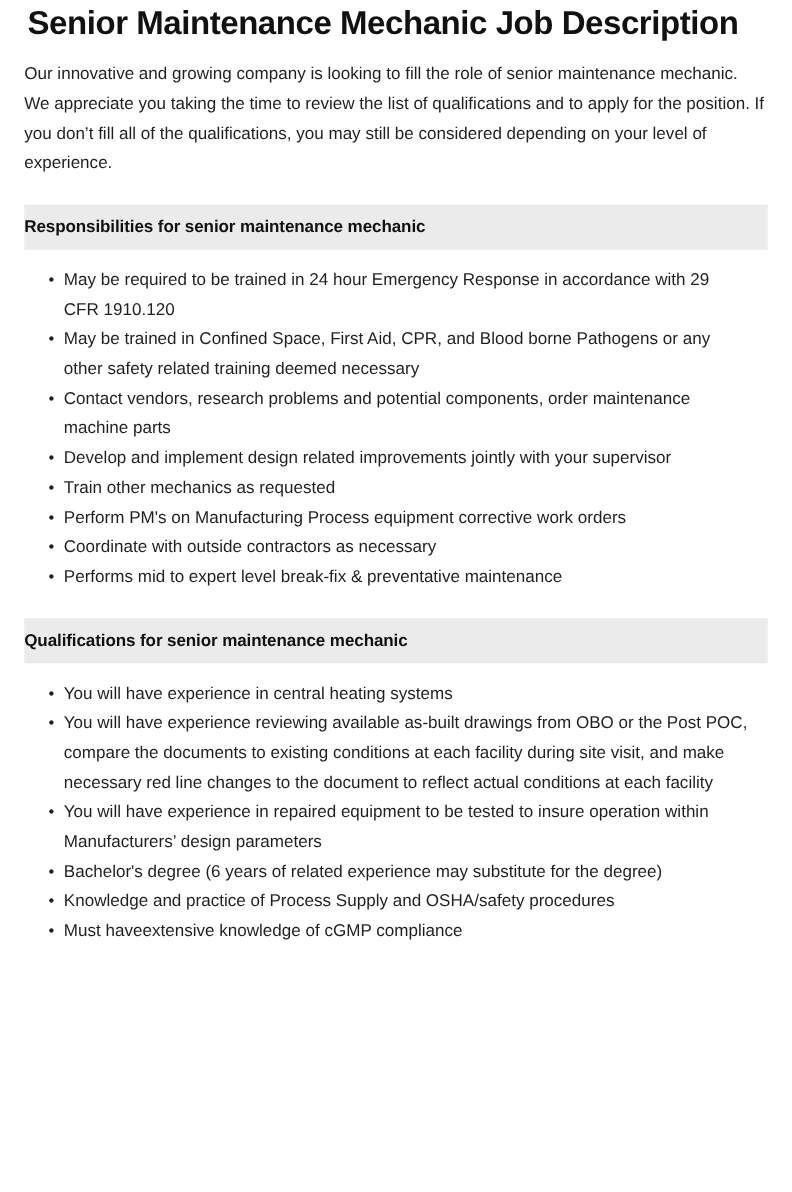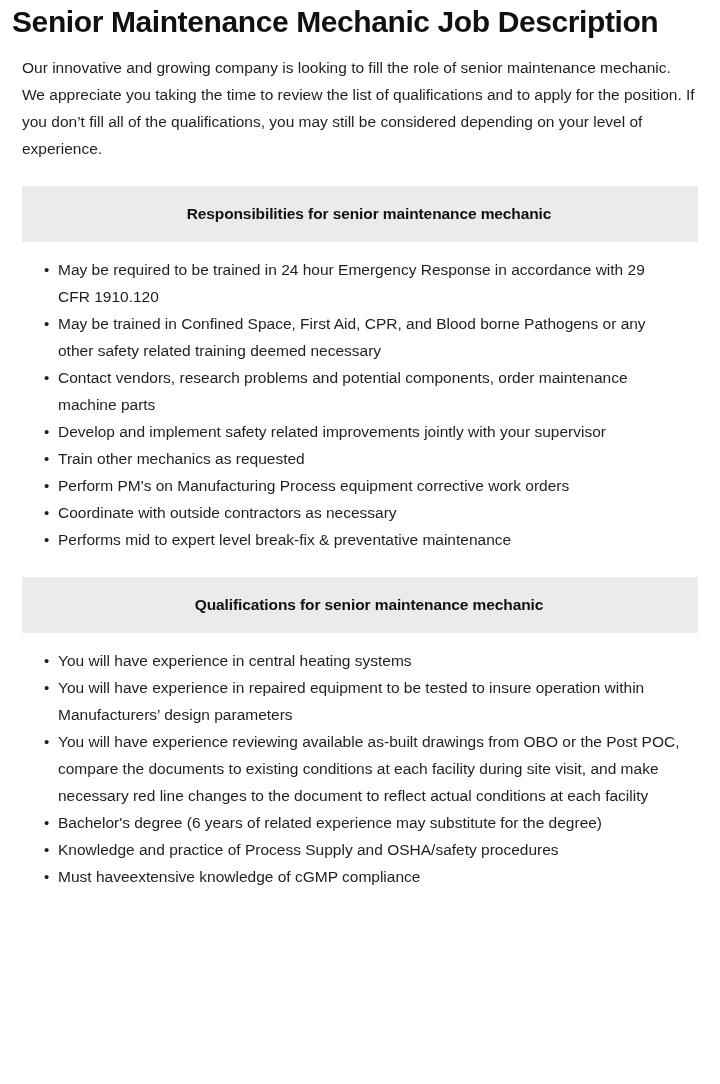--- a/index.html
+++ b/index.html
@@ -15,47 +15,45 @@
     overflow: hidden;
   }
   .page {
     width: 720px;
     height: 1084px;
     position: relative;
     box-sizing: border-box;
   }
   .doc-title {
     margin: 0;
-    padding: 4px 8px 0 12px;
+    padding: 4px 8px 0 25px;
     font-size: 30px;
     line-height: 36px;
     font-weight: bold;
     letter-spacing: -0.4px;
     color: #111111;
     white-space: nowrap;
   }
   .intro {
     margin: 14px 0 0 0;
     padding: 0 22px 0 22px;
     font-size: 15.5px;
     line-height: 27px;
     color: #1f1f1f;
   }
   .section {
     margin-top: 24px;
   }
   .section-header {
     margin: 0 22px;
     background: #ebebeb;
-    height: 56px;
+    height: 41px;
     display: flex;
     align-items: center;
-    padding-left: 18px;
     box-sizing: border-box;
-    justify-content: center;
   }
   .section-header-text {
     font-size: 15.5px;
     font-weight: bold;
     color: #111111;
     letter-spacing: -0.1px;
   }
   ul.bullets {
     margin: 14px 0 0 0;
     padding: 0 40px 0 58px;
@@ -89,35 +87,35 @@
   <p class="intro">Our innovative and growing company is looking to fill the role of senior maintenance mechanic. We appreciate you taking the time to review the list of qualifications and to apply for the position. If you don’t fill all of the qualifications, you may still be considered depending on your level of experience.</p>
 
   <div class="section">
     <div class="section-header">
       <span class="section-header-text">Responsibilities for senior maintenance mechanic</span>
     </div>
     <ul class="bullets">
         <li>May be required to be trained in 24 hour Emergency Response in accordance with 29 CFR 1910.120</li>
         <li>May be trained in Confined Space, First Aid, CPR, and Blood borne Pathogens or any other safety related training deemed necessary</li>
         <li>Contact vendors, research problems and potential components, order maintenance machine parts</li>
-        <li>Develop and implement safety related improvements jointly with your supervisor</li>
+        <li>Develop and implement design related improvements jointly with your supervisor</li>
         <li>Train other mechanics as requested</li>
         <li>Perform PM's on Manufacturing Process equipment corrective work orders</li>
         <li>Coordinate with outside contractors as necessary</li>
         <li>Performs mid to expert level break-fix &amp; preventative maintenance</li>
       </ul>
   </div>
 
   <div class="section">
     <div class="section-header">
       <span class="section-header-text">Qualifications for senior maintenance mechanic</span>
     </div>
     <ul class="bullets">
         <li>You will have experience in central heating systems</li>
+        <li>You will have experience reviewing available as-built drawings from OBO or the Post POC, compare the documents to existing conditions at each facility during site visit, and make necessary red line changes to the document to reflect actual conditions at each facility</li>
         <li>You will have experience in repaired equipment to be tested to insure operation within Manufacturers’ design parameters</li>
-        <li>You will have experience reviewing available as-built drawings from OBO or the Post POC, compare the documents to existing conditions at each facility during site visit, and make necessary red line changes to the document to reflect actual conditions at each facility</li>
         <li>Bachelor's degree (6 years of related experience may substitute for the degree)</li>
         <li>Knowledge and practice of Process Supply and OSHA/safety procedures</li>
         <li>Must haveextensive knowledge of cGMP compliance</li>
       </ul>
   </div>
 
 </div>
 
 </body></html>

